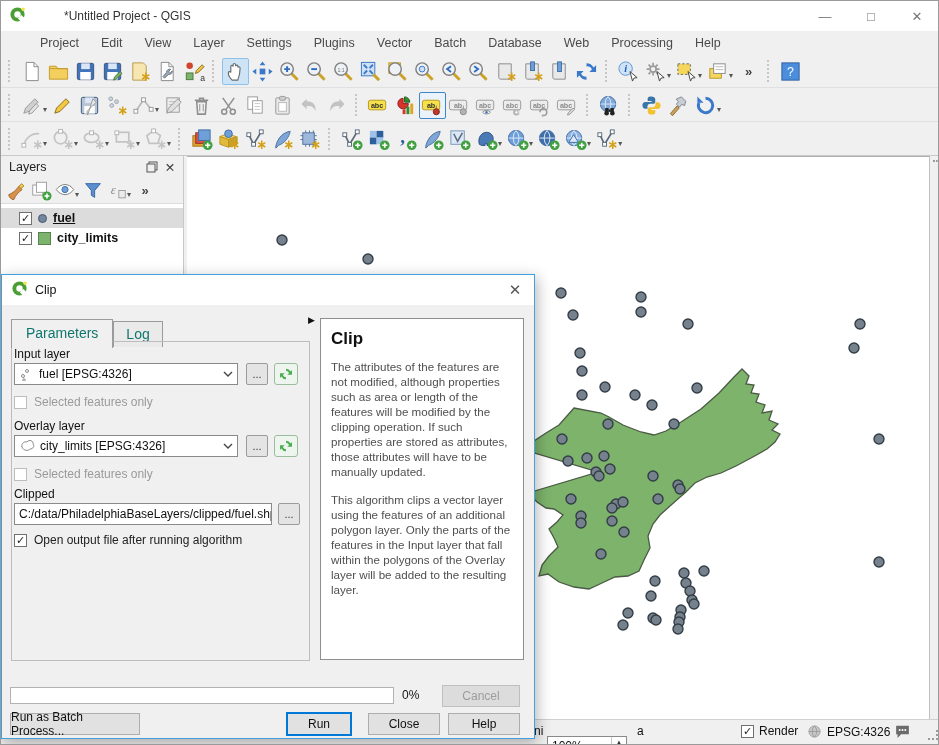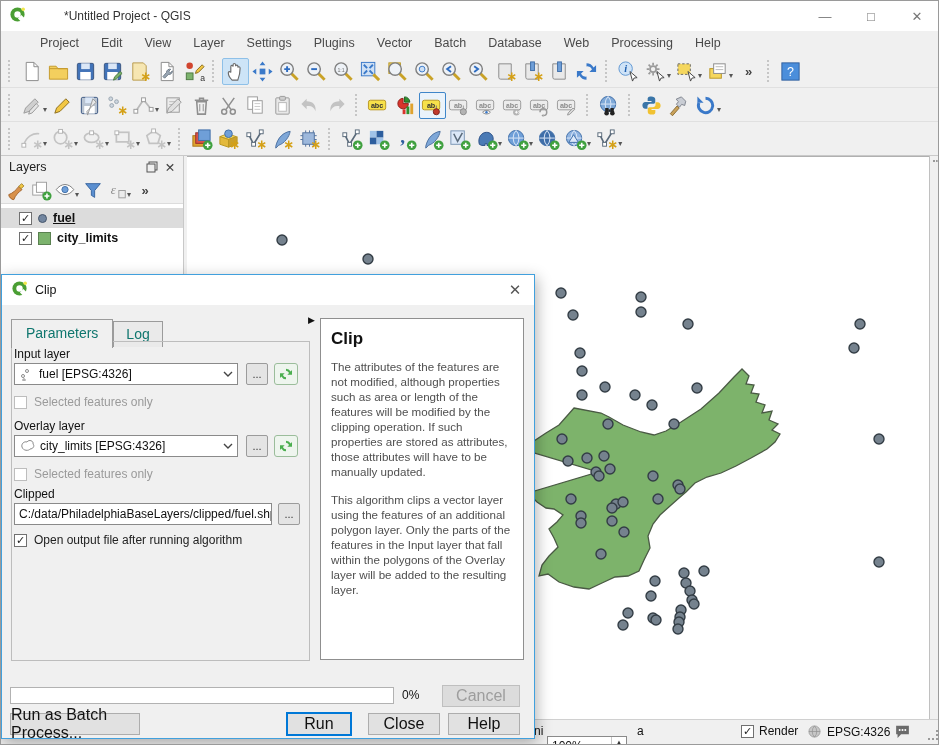--- a/index.html
+++ b/index.html
@@ -63,21 +63,21 @@
   .flabel { position:absolute; font-size:12px; color:#111; }
   .combo { position:absolute; height:22px; background:#fff; border:1px solid #8a8a8a; display:flex; align-items:center; padding-left:5px; gap:5px; font-size:12px; color:#111; }
   .combo .arr { margin-left:auto; width:18px; height:100%; display:flex; align-items:center; justify-content:center; color:#444; }
   .btn-sm { position:absolute; width:22px; height:22px; background:#e4e4e4; border:1px solid #9b9b9b; border-radius:2px; display:flex; align-items:center; justify-content:center; font-size:11px; color:#333; }
   .btn-it { position:absolute; width:24px; height:22px; background:#eef5ee; border:1px solid #9bbd9b; border-radius:3px; display:flex; align-items:center; justify-content:center; }
   .cbrow { position:absolute; display:flex; align-items:center; gap:7px; font-size:12px; }
   .cbrow.gray { color:#9a9a9a; }
   .tinput { position:absolute; height:22px; background:#fff; border:1px solid #8a8a8a; display:flex; align-items:center; padding-left:4px; font-size:12px; color:#111; white-space:nowrap; overflow:hidden; }
   .progress { position:absolute; left:8px; top:412px; width:384px; height:17px; background:#fff; border:1px solid #b2b2b2; }
   .ptext { position:absolute; left:400px; top:413px; font-size:12px; color:#111; }
-  .btn { position:absolute; height:22px; background:#e1e1e1; border:1px solid #adadad; display:flex; align-items:center; justify-content:center; font-size:16px; color:#111; }
+  .btn { position:absolute; height:22px; background:#e1e1e1; border:1px solid #adadad; display:flex; align-items:center; justify-content:center; font-size:12px; color:#111; }
   .btn.def { border:2px solid #0078d7; }
   .btn.disabled { color:#9d9d9d; background:#dcdcdc; border-color:#bfbfbf; }
   
   .statusbar { position:absolute; left:0; top:718px; width:939px; height:27px; background:#f0f0f0; border-top:1px solid #d0d0d0; z-index:5; font-size:12px; color:#111; }
   .sb-item { position:absolute; top:4px; display:flex; align-items:center; gap:5px; }
   .spin { height:20px; background:#fff; border:1px solid #8a8a8a; display:flex; align-items:center; }
   .spin .val { padding:0 4px; flex:1; font-size:12px; }
   .spin .arrows { width:15px; height:100%; border-left:1px solid #c8c8c8; display:flex; flex-direction:column; align-items:center; justify-content:center; font-size:6px; color:#333; line-height:1.1; }
   .gripcorner { position:absolute; right:2px; top:10px; width:10px; height:10px; border-right:2px dotted #9a9a9a; border-bottom:2px dotted #9a9a9a; }
 </style>

